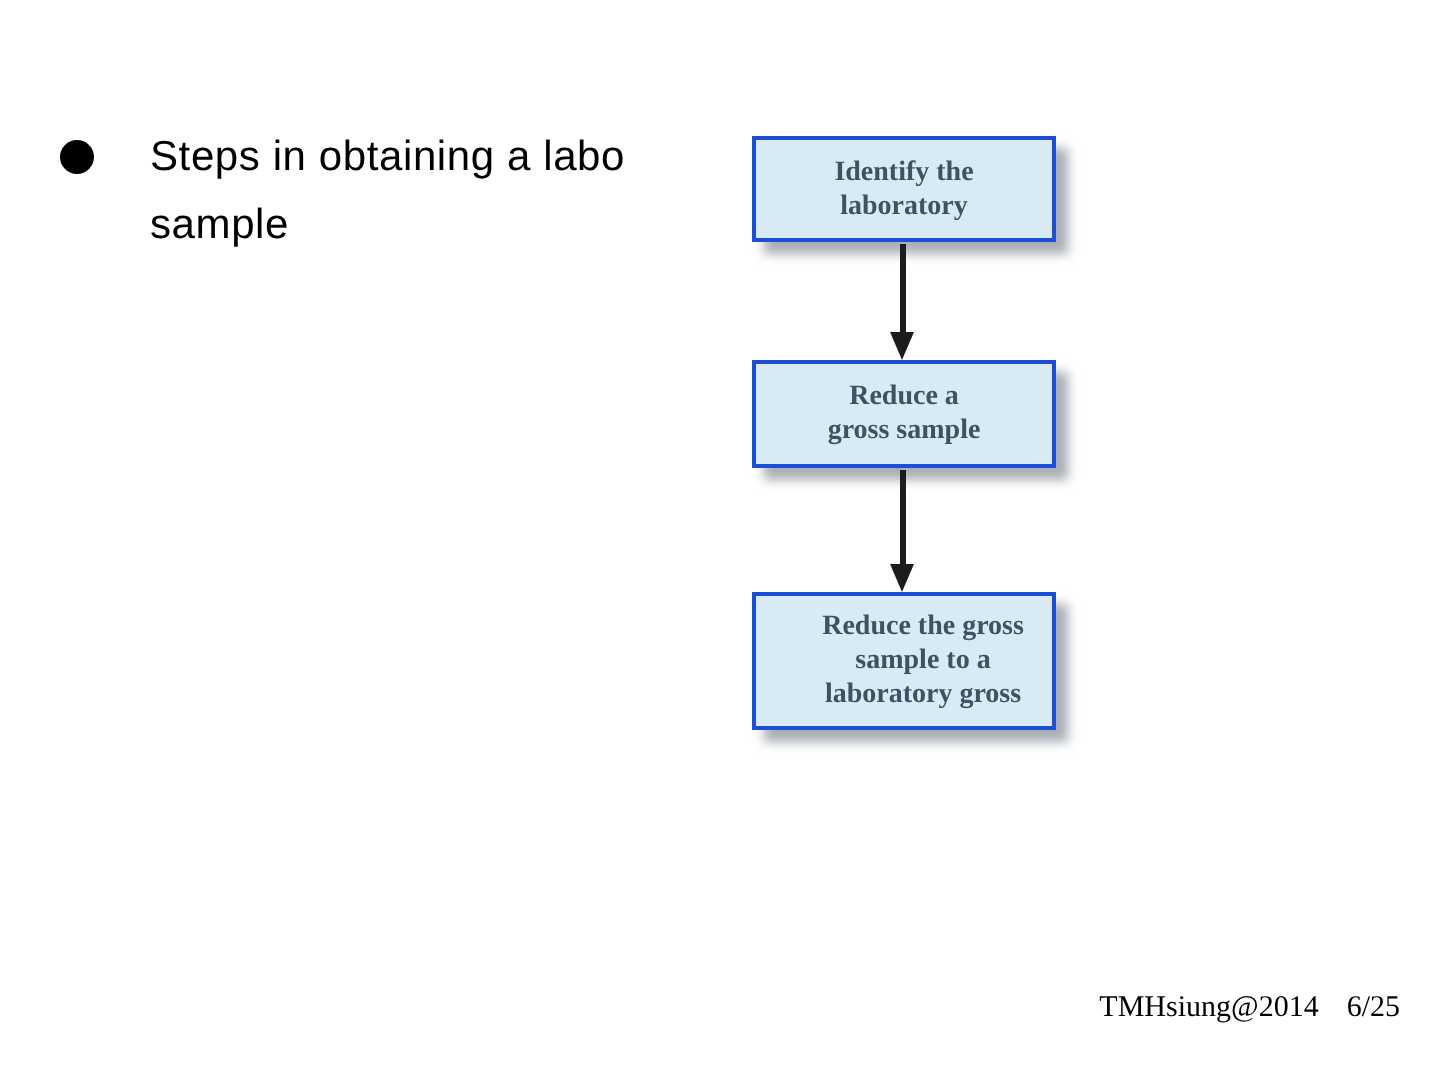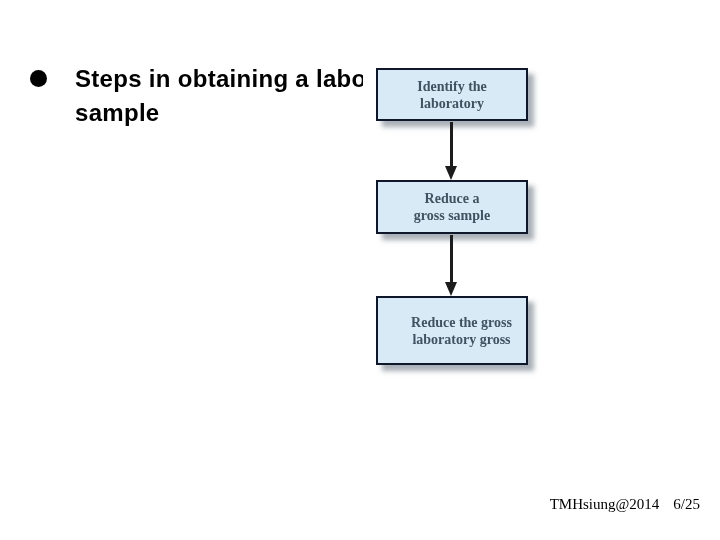--- a/index.html
+++ b/index.html
@@ -17,41 +17,40 @@
     position: absolute;
     left: 30px; top: 70px;
     width: 17px; height: 17px;
     border-radius: 50%;
     background: #000000;
   }
   .bullet-text {
     position: absolute;
     left: 75px; top: 62px;
     width: 300px;
-    font-size: 24px;
+    font-size: 21px;
     line-height: 34px;
     color: #000000;
     letter-spacing: 0.3px;
     font-family: "Liberation Sans", "DejaVu Sans", sans-serif;
-    font-weight: bold;
   }
 
   
   .flow-figure {
     position: absolute;
     left: 363px; top: 58px;
     width: 196px; height: 322px;
     background: #ffffff;
   }
   .flow-box {
     position: absolute;
     left: 13px;
     width: 152px;
     background: #d9eaf7;
-    border: 2px solid #0f172a;
+    border: 2px solid #1d4ed8;
     box-shadow: 6px 6px 5px rgba(110, 122, 134, 0.6);
     color: #3f5260;
     font-family: "Liberation Serif", "DejaVu Serif", serif;
     font-weight: bold;
     font-size: 14px;
     line-height: 17px;
     text-align: center;
     display: flex;
     flex-direction: column;
     justify-content: center;
@@ -113,20 +112,21 @@
   <div class="flow-box flow-box-2">
     <div>Reduce a</div>
     <div>gross sample</div>
   </div>
 
   <div class="arrow-shaft arrow-shaft-2"></div>
   <div class="arrow-head arrow-head-2"></div>
 
   <div class="flow-box flow-box-3">
     <div>Reduce the gross</div>
+    <div>sample to a</div>
     <div>laboratory gross</div>
   </div>
 
 </div>
 
 <div class="footer">
   <span>TMHsiung@2014</span>
   <span>6/25</span>
 </div>
 

